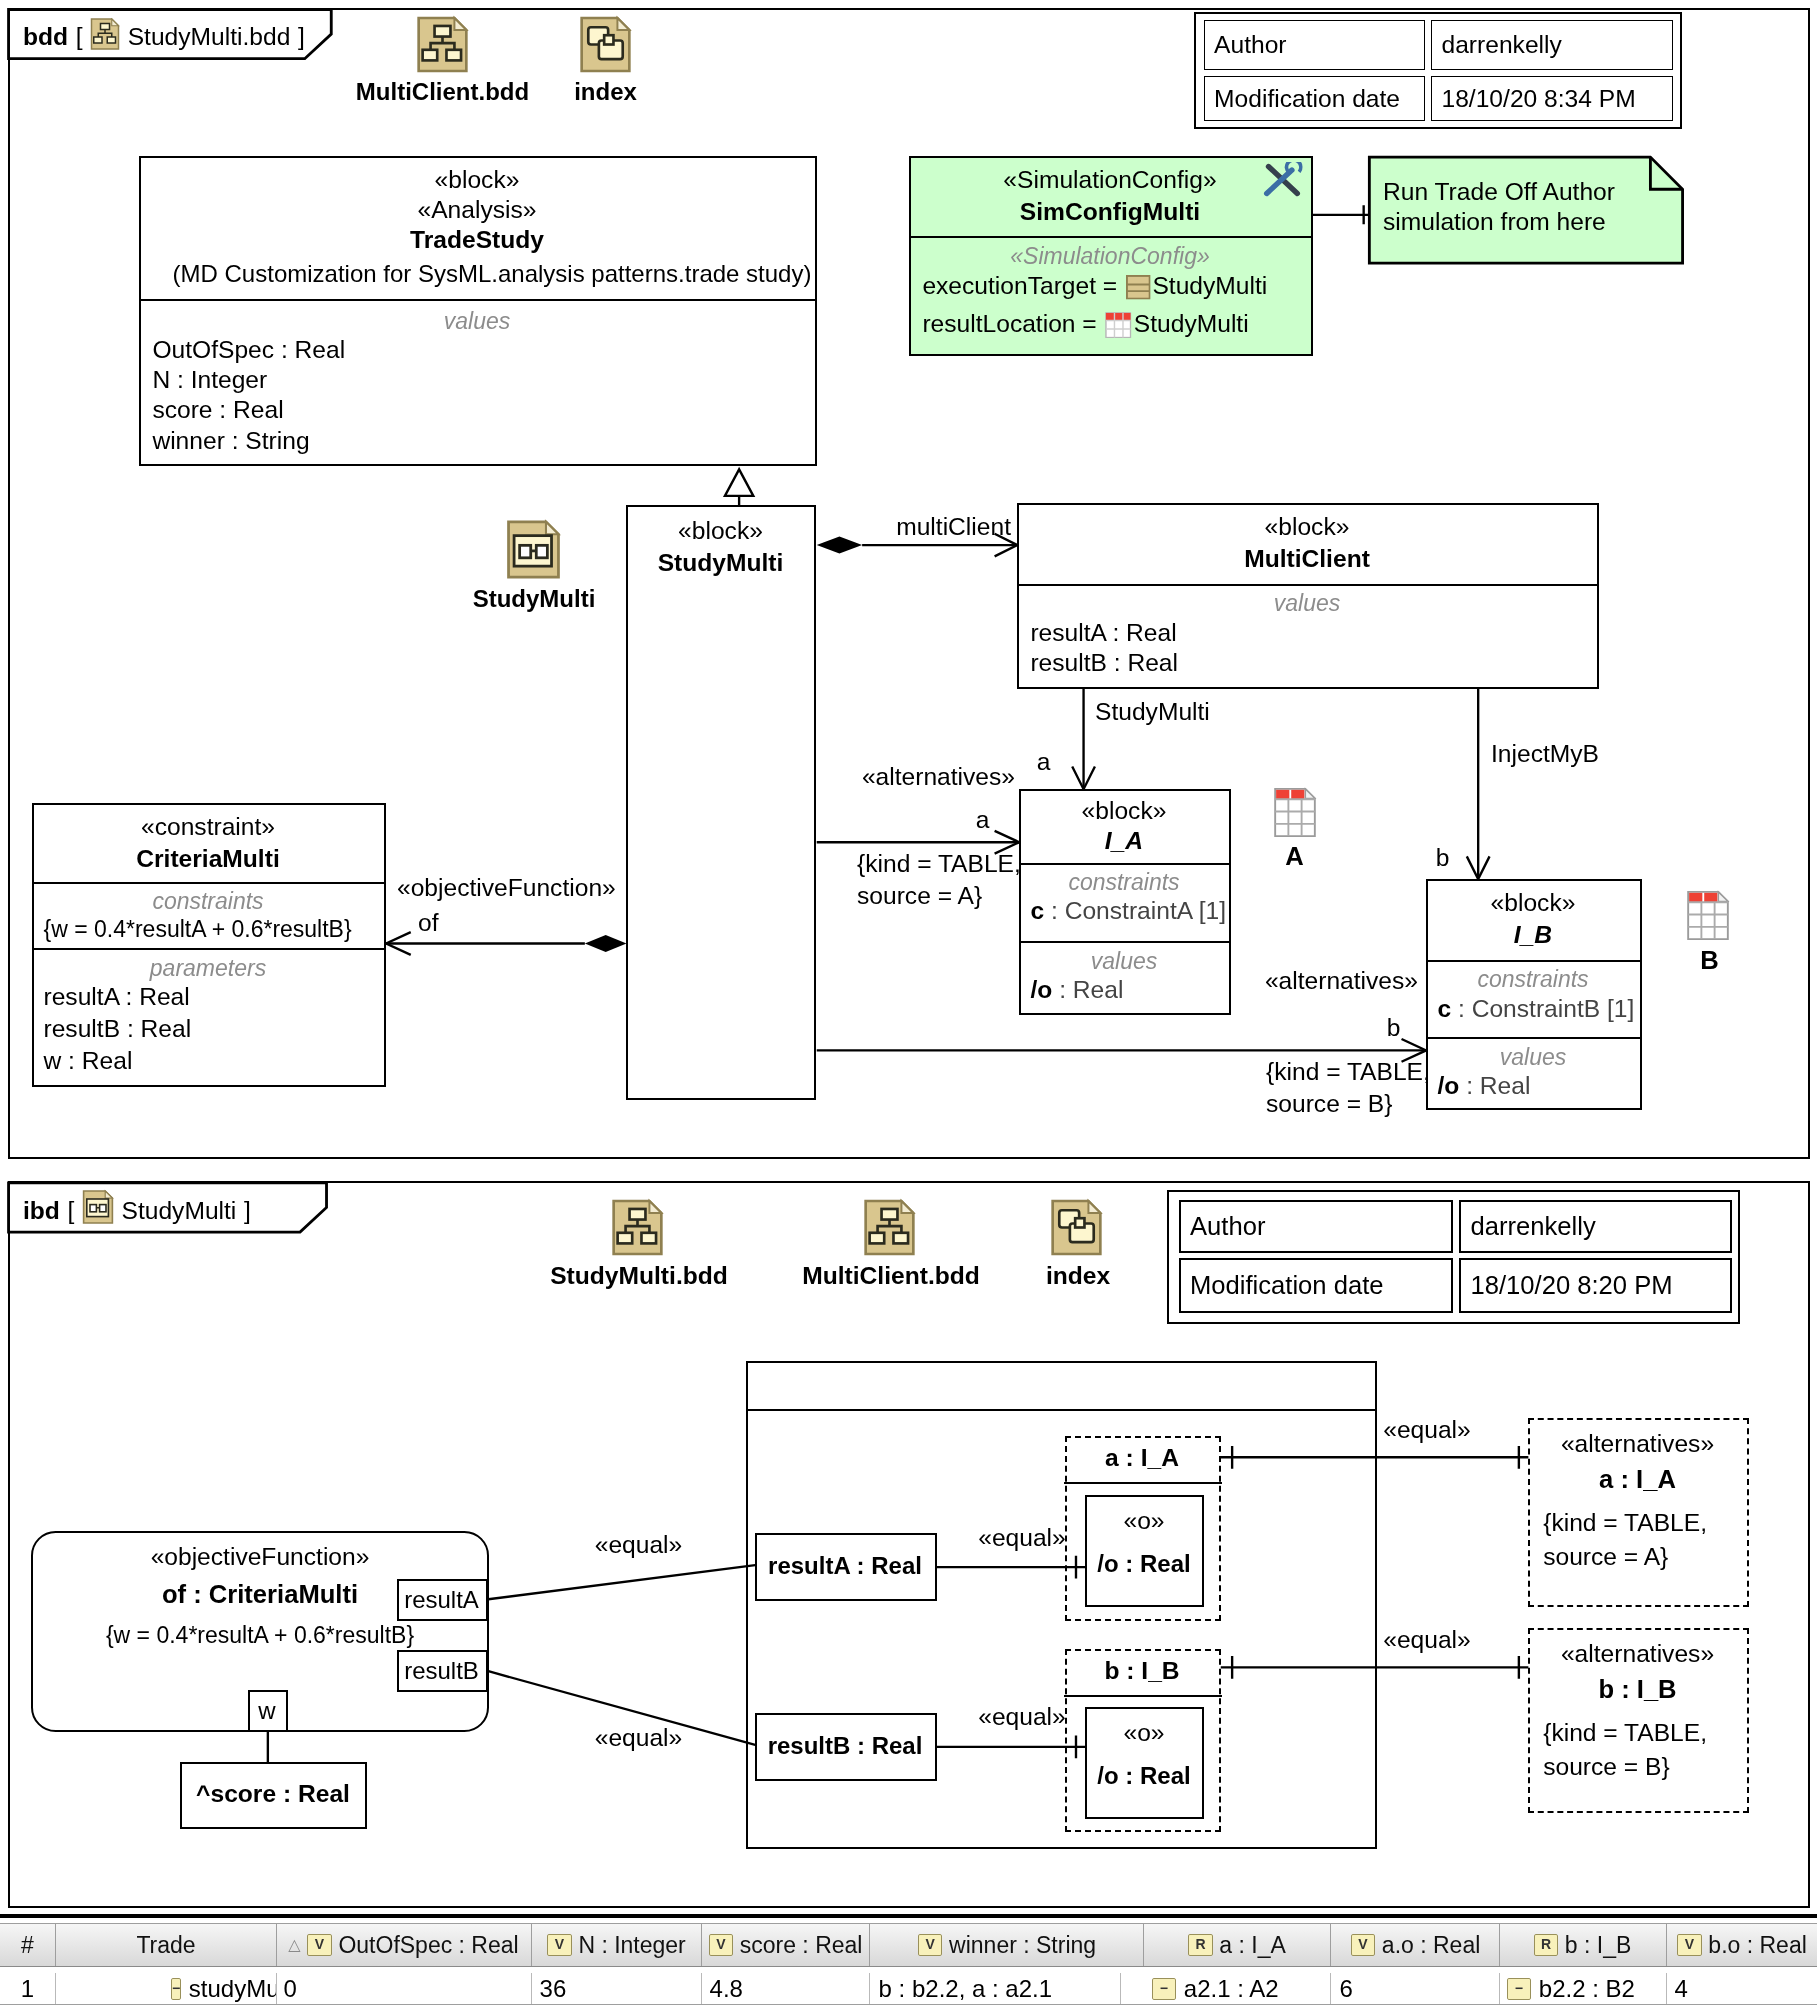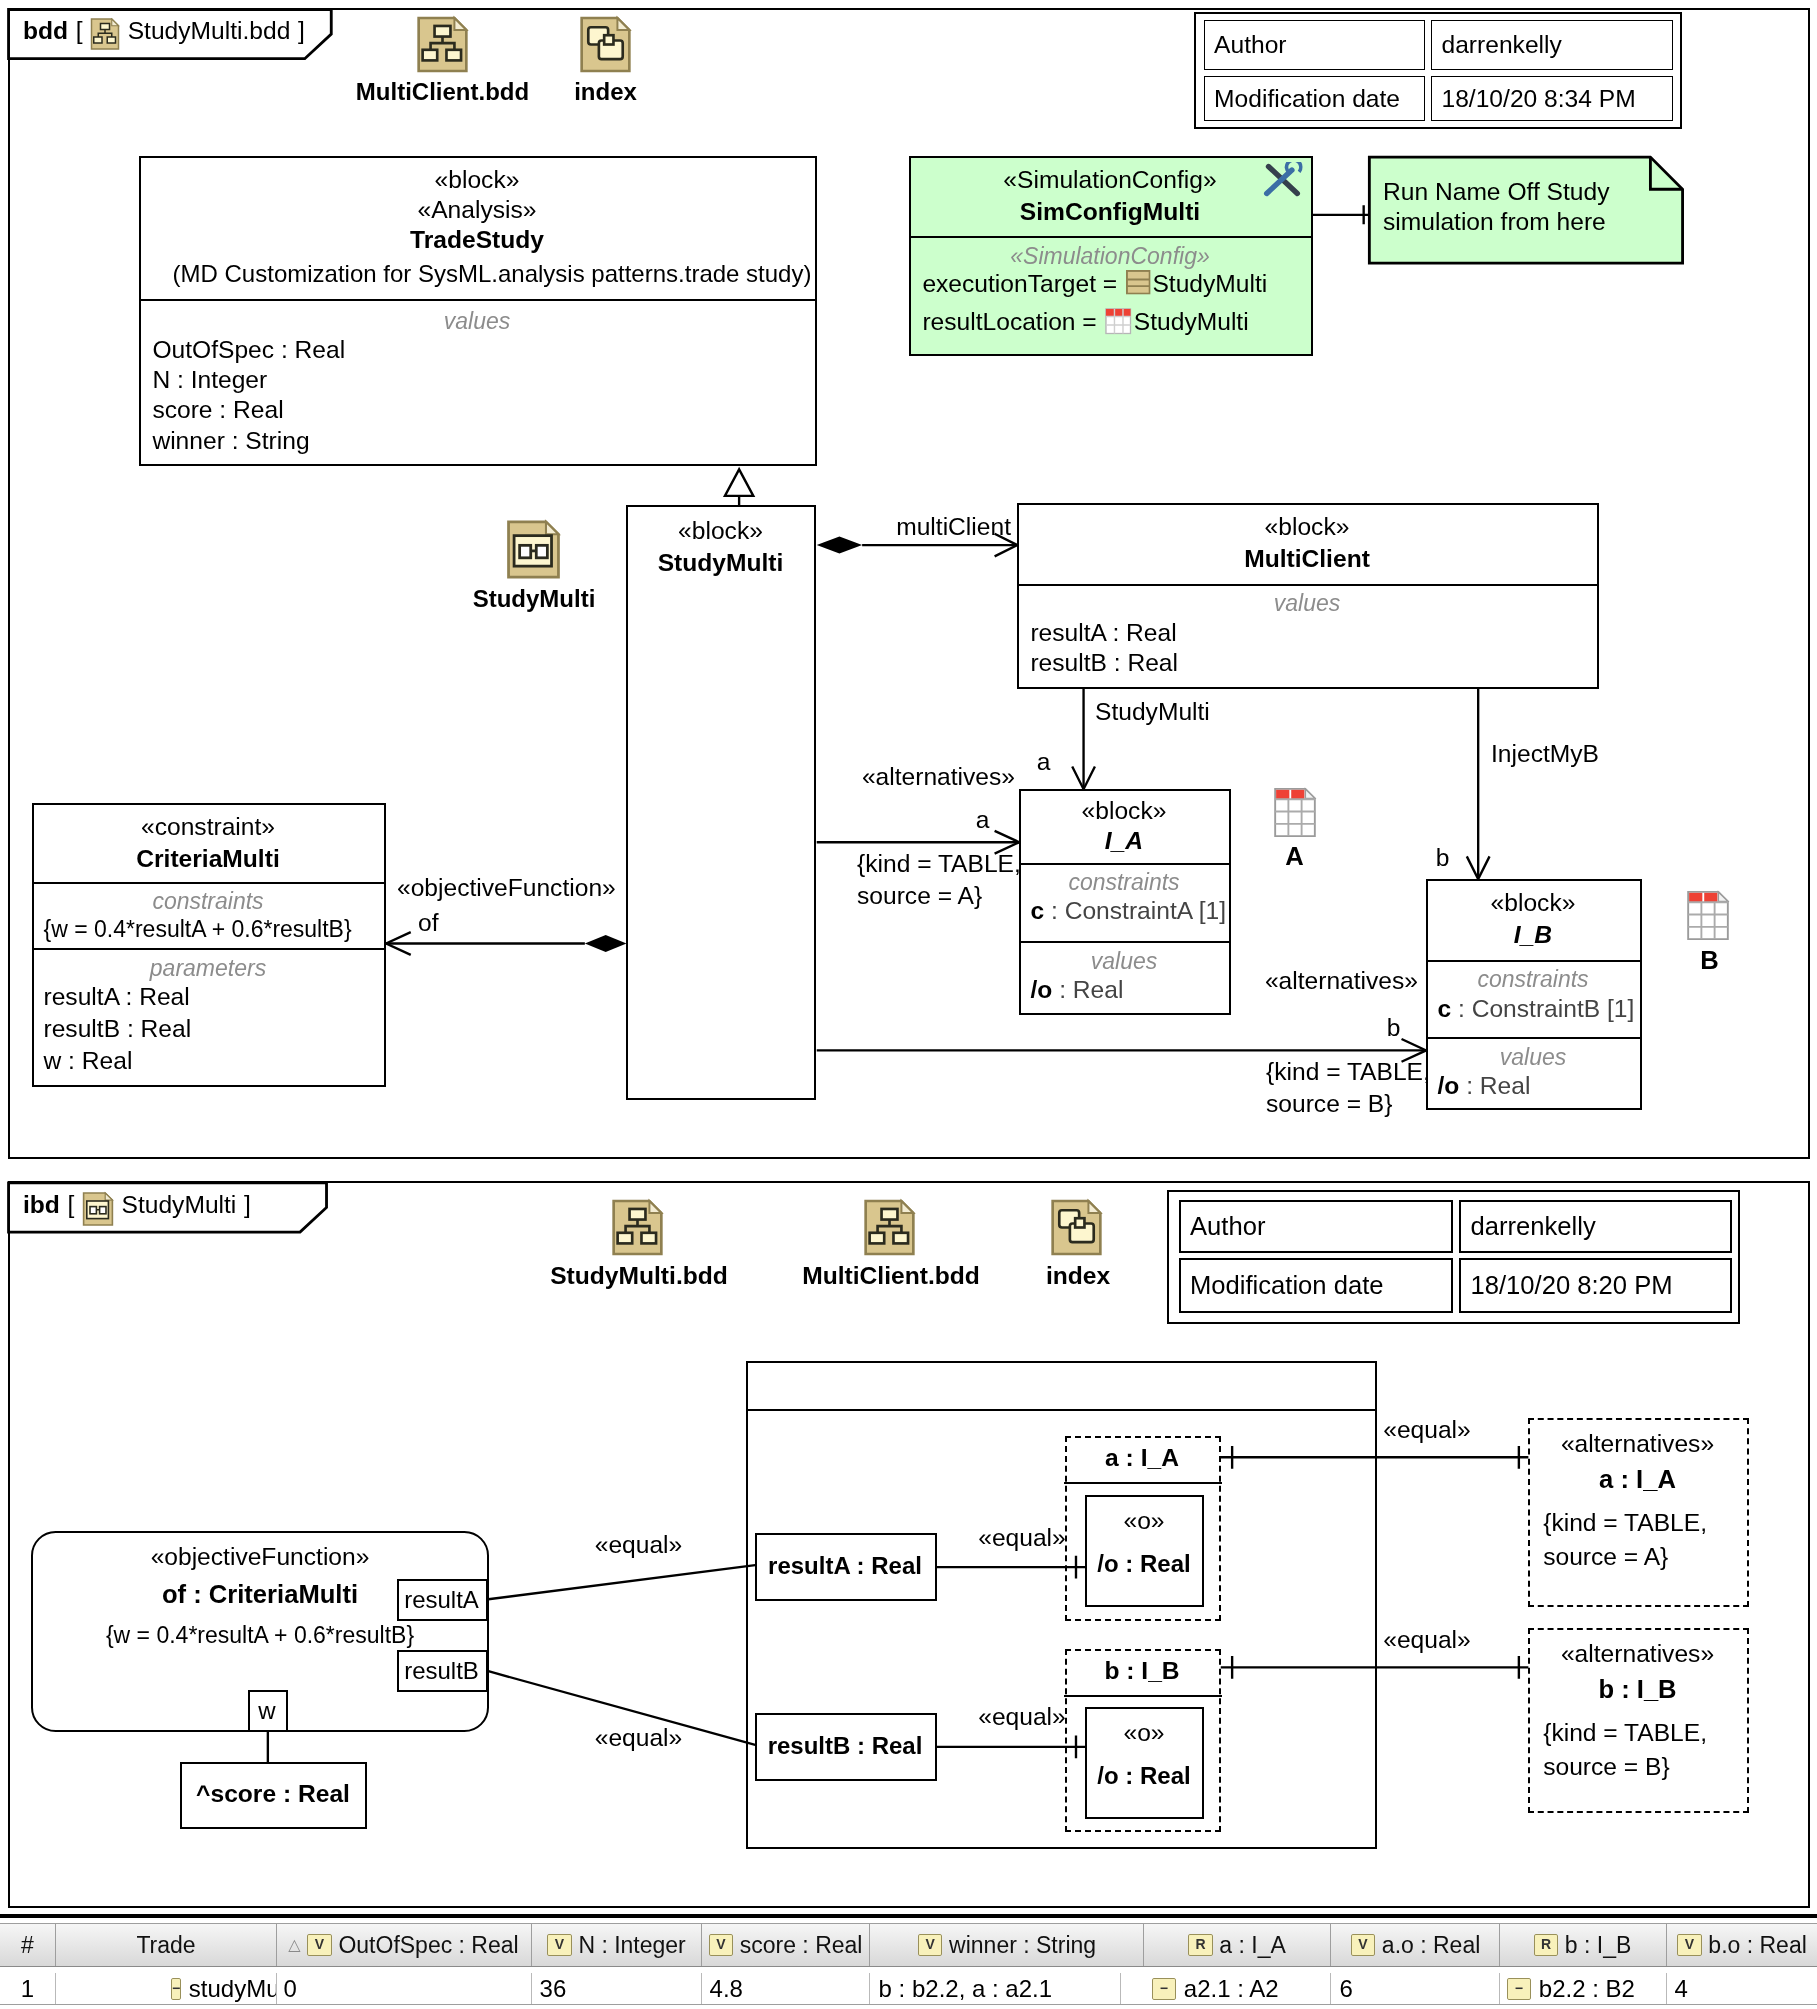--- a/index.html
+++ b/index.html
@@ -16,21 +16,21 @@
   .i{font-style:italic}
   .ctr{text-align:center}
   .rt{text-align:right}
   .gray{color:#8c8c8c}
   .dk{color:#444}
   .pre{white-space:pre}
   .s24{font-size:23px}
   .s25{font-size:24px}
   .s27{font-size:25.6px}
   .divh{position:absolute;left:0;right:0;border-top:2.8px solid #000}
-  .flexrow{display:flex;align-items:flex-start;gap:7.6px}
+  .flexrow{display:flex;align-items:flex-end;gap:7.6px}
   #overlay{position:absolute;left:0;top:0;z-index:2;pointer-events:none}
   .cell{position:absolute;border:1.9px solid #000;box-sizing:border-box;display:flex;align-items:center;padding-left:9.5px;background:#fff}
   .badge{display:inline-block;width:24.6px;height:22px;background:#f8f1bb;border:1.9px solid #99905a;
          color:#333;font-weight:bold;font-size:14px;line-height:18px;text-align:center;box-sizing:border-box;border-radius:1.9px}
   .badge:empty{display:none}
   .sortico{font-size:16px;color:#8a8a8a;line-height:1}
   .th{position:absolute;top:0;height:100%;display:flex;align-items:center;justify-content:center;gap:6.6px;
       border-right:0.9px solid #9e9e9e;box-sizing:border-box;font-size:23px;color:#111}
   .td{position:absolute;top:0;height:100%;display:flex;align-items:center;gap:7.6px;padding-left:7.6px;
       border-right:0.9px solid #b9b9b9;box-sizing:border-box;font-size:24px;color:#000;overflow:hidden}
@@ -201,21 +201,21 @@
   </div>
   <div class="t flexrow" style="left:11.4px;top:150px;height:30px;gap:1.9px">
     <span class="pre">resultLocation = </span>
     <svg width="26.5" height="26.5" viewBox="0 0 28 28">
           <use href="#ic-tableref"></use>
         </svg>
     <span>StudyMulti</span>
   </div>
 </div>
 
-<div class="t" style="left:1383px;top:178px">Run Name Off Study</div>
+<div class="t" style="left:1383px;top:178px">Run Trade Off Author</div>
 <div class="t" style="left:1383px;top:208px">simulation from here</div>
 
 <div class="abs" style="left:505px;top:519px;z-index:3">
   <svg width="57" height="61" viewBox="0 0 40 44">
         <use href="#ic-ibd"></use>
       </svg>
 </div>
 <div class="t b ctr s25" style="left:449px;top:585px;width:170px">StudyMulti</div>
 
 <div class="blk" style="left:626px;top:505px;width:190px;height:595px">

